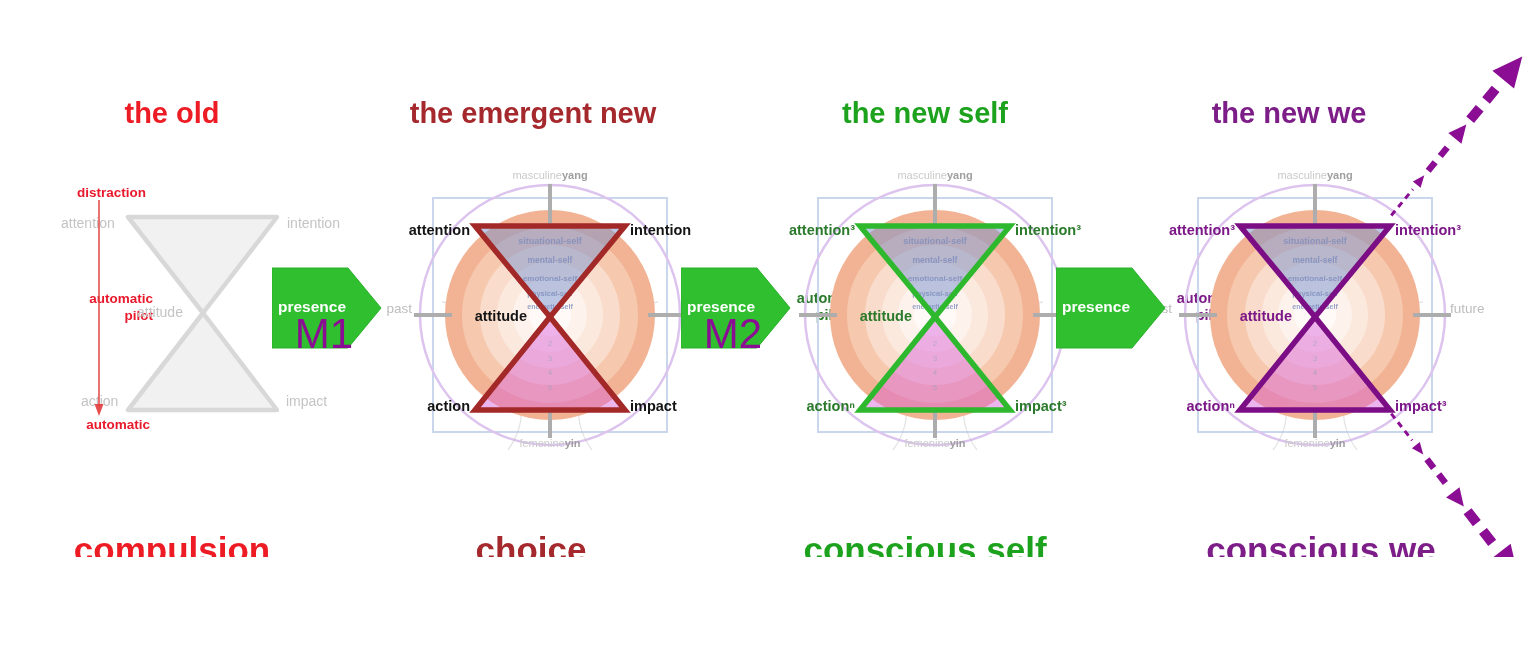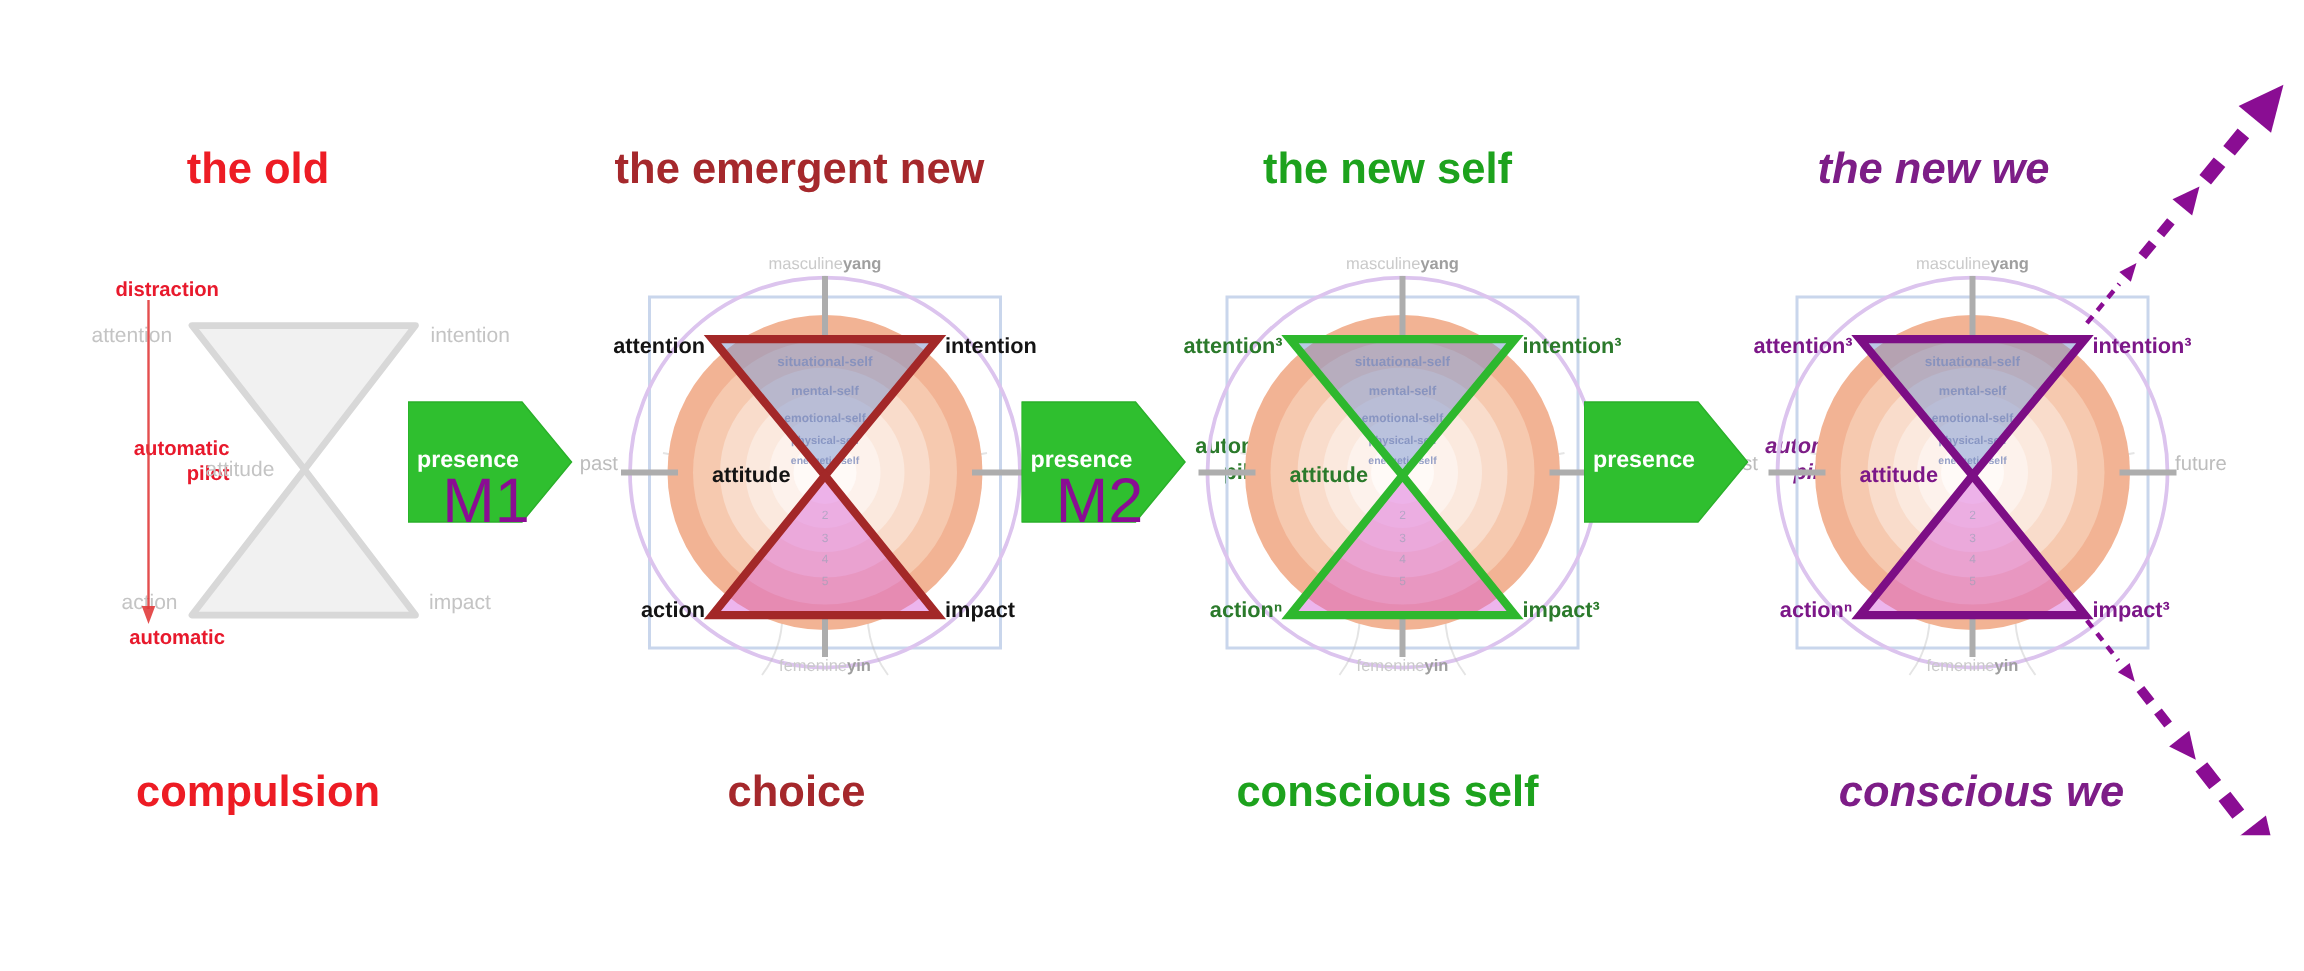--- a/index.html
+++ b/index.html
@@ -1,24 +1,24 @@
 <!DOCTYPE html>
 <html><head>
 <meta charset="utf-8">
 <style>
   html,body{margin:0;padding:0;background:#fff;}
   #stage{position:relative;width:1536px;height:557px;background:#fff;overflow:hidden;
          font-family:"Liberation Sans","DejaVu Sans",sans-serif;}
   .title{position:absolute;top:97px;transform:translateX(-50%);font-size:29px;font-weight:bold;white-space:nowrap;}
-  .bottom-label{position:absolute;top:512px;transform:translateX(-50%);font-size:29px;font-weight:bold;white-space:nowrap;}
+  .bottom-label{position:absolute;top:530px;transform:translateX(-50%);font-size:35px;font-weight:bold;white-space:nowrap;}
   .c-red{color:#ed1c24;}
   .c-brick{color:#a5282c;}
   .c-green{color:#1da21d;text-align:right;}
   .c-dgreen{color:#2b7a2b;}
-  .c-purple{color:#7d1d87;font-style:italic;}
+  .c-purple{color:#7d1d87;}
   .gray-lbl{position:absolute;font-size:13.5px;color:#bdbdbd;white-space:nowrap;}
   .p1-gray{position:absolute;font-size:14px;color:#c4c4c4;white-space:nowrap;}
   .p1-red{position:absolute;font-size:13.5px;font-weight:bold;color:#e8192c;text-align:right;white-space:pre-line;line-height:1.25;}
   .autopilot{position:absolute;width:122px;font-size:14.5px;font-weight:bold;text-align:center;white-space:pre-line;line-height:1.2;}
   .panel-svg{position:absolute;z-index:1;}
   .green-arrow{position:absolute;width:115px;height:120px;z-index:5;}
   .green-arrow .presence{position:absolute;left:0;top:32px;width:80px;text-align:center;
       color:#fff;font-weight:bold;font-size:15.5px;}
   .green-arrow .mtag{position:absolute;left:10px;top:44px;width:84px;text-align:center;
       color:#8a0d93;font-weight:normal;font-size:42px;}

